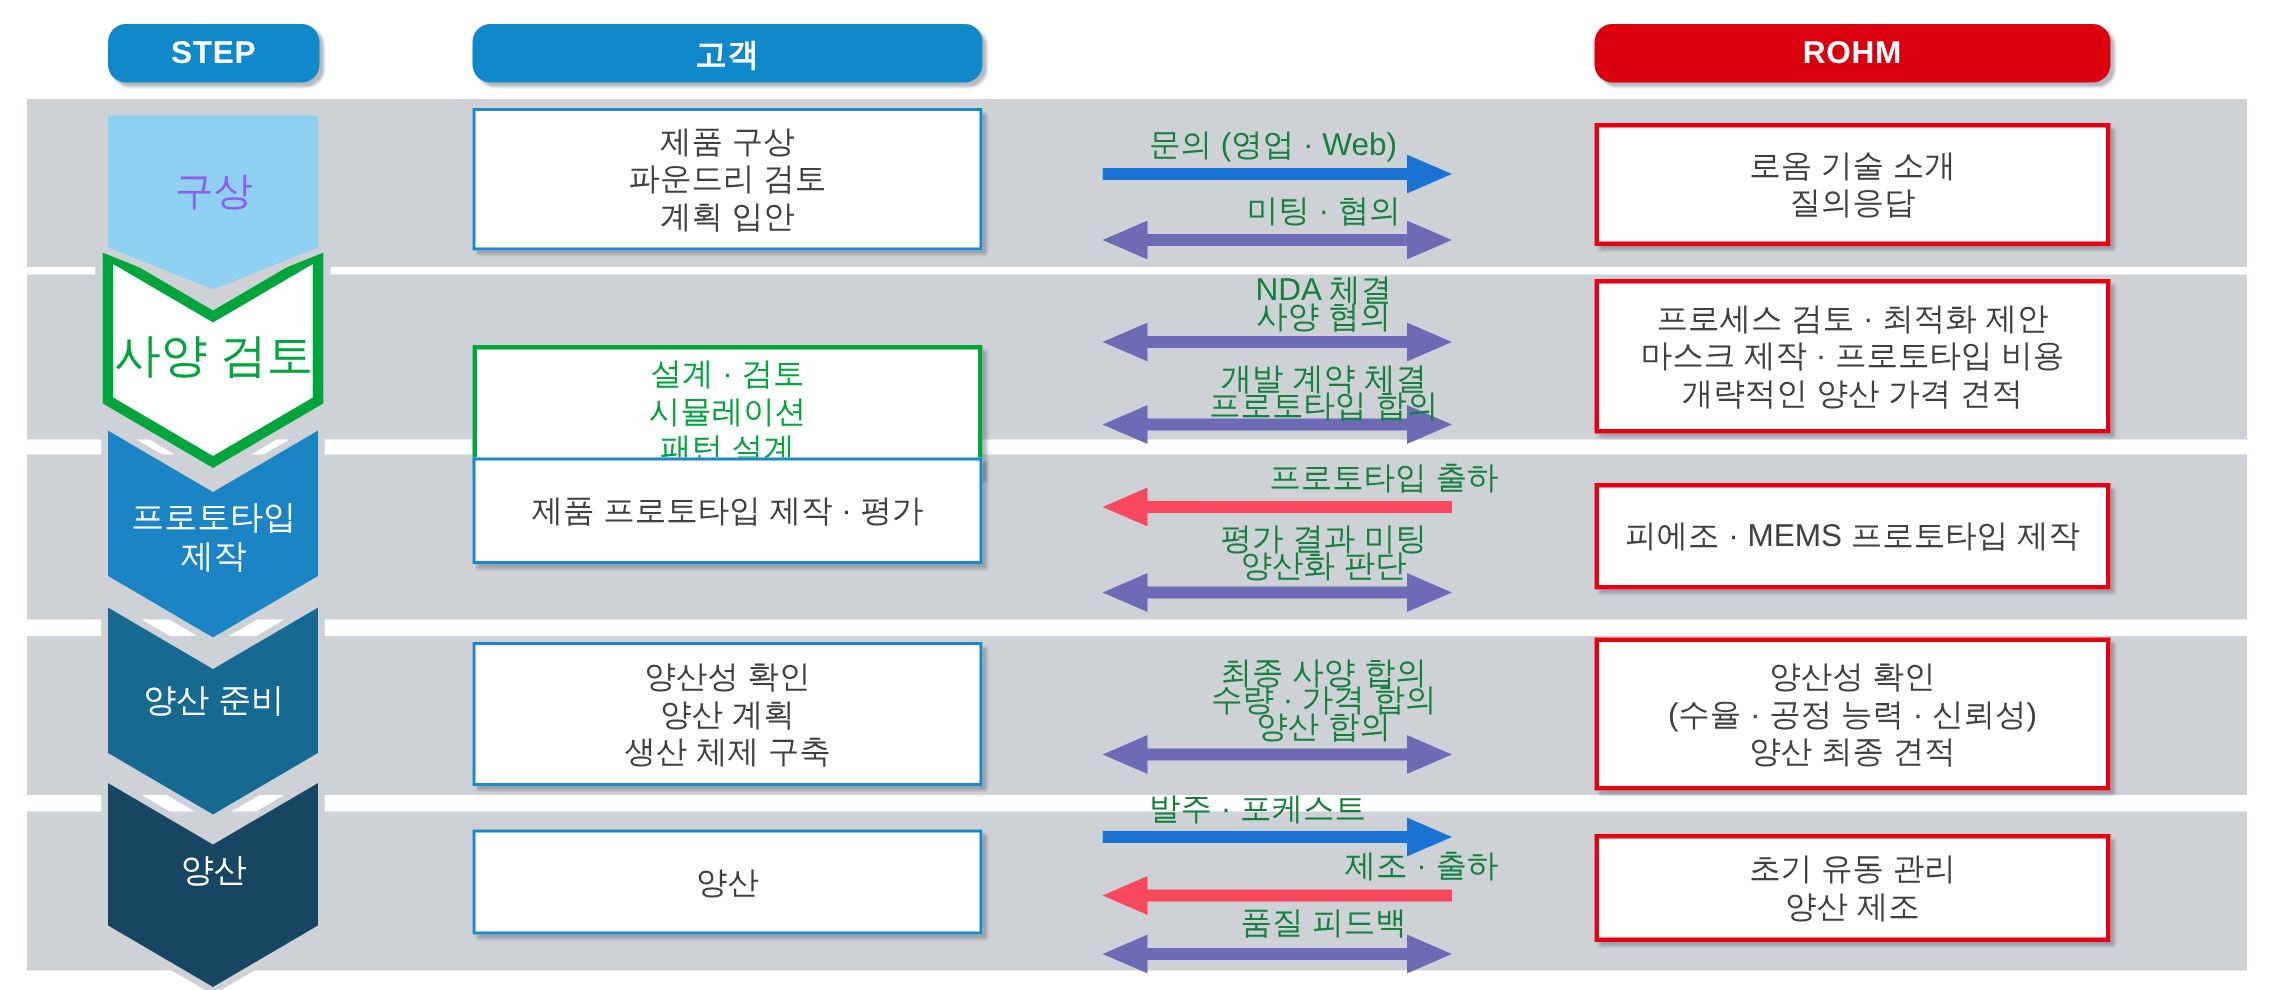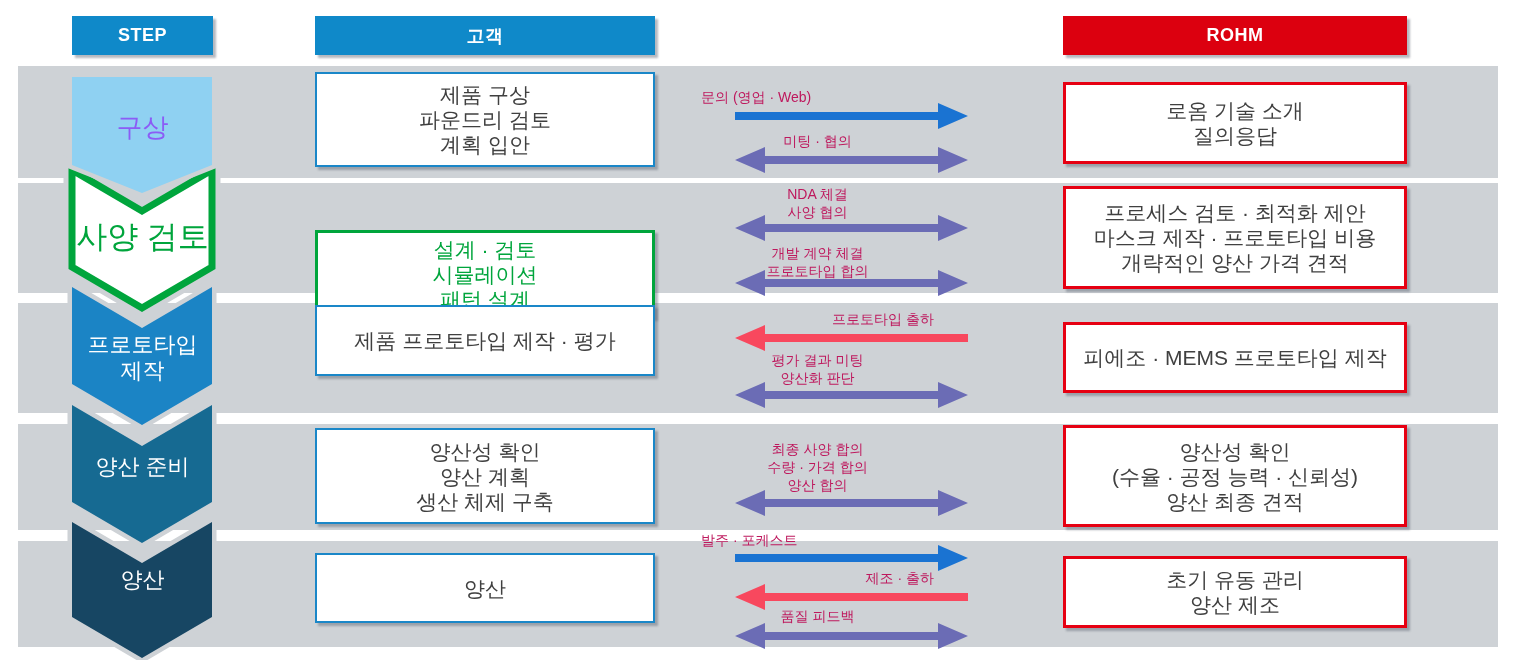--- a/index.html
+++ b/index.html
@@ -10,22 +10,23 @@
   }
   .band{position:absolute;left:18px;width:1480px;background:#ced2d6;}
   #band1{top:66px;height:112px}
   #band2{top:183px;height:110px}
   #band3{top:303px;height:110px}
   #band4{top:424px;height:106px}
   #band5{top:541px;height:106px}
 
   .hdr{
     position:absolute;top:16px;height:39px;display:flex;align-items:center;justify-content:center;
-    color:#fff;font-weight:bold;font-size:18px;letter-spacing:.5px;
+    color:#fff;font-weight:bold;font-size:21px;letter-spacing:.5px;
     box-shadow:3px 3px 2px rgba(90,100,115,.45);
+    border-radius:12px;
   }
   #hdr-step{left:72px;width:141px;background:#0f89c9;}
   #hdr-cust{left:315px;width:340px;background:#0f89c9;}
   #hdr-rohm{left:1063px;width:344px;background:#dc000f;}
 
   #chevrons{position:absolute;left:60px;top:60px;width:164px;height:600px;}
   .chev{paint-order:stroke;stroke:#ced2d6;stroke-width:9;stroke-linejoin:miter;}
   .chev-outer{paint-order:stroke;stroke:#ced2d6;stroke-width:17;fill:#ffffff;stroke-linejoin:miter;}
   .chev-green{fill:none;stroke:#00a53c;stroke-width:7;stroke-linejoin:miter;}
 
@@ -55,22 +56,22 @@
   #rb4{top:425px;height:102px}
   #rb5{top:556px;height:72px}
 
   .arrow{position:absolute;left:735px;width:233px;height:26px;}
   .fill-blue{fill:#1a73d2;}
   .fill-purple{fill:#6b6cb5;}
   .fill-red{fill:#f8485e;}
   #a1{top:103px}#a2{top:147px}#a3{top:215px}#a4{top:270px}#a5{top:325px}
   #a6{top:382px}#a7{top:490px}#a8{top:545px}#a9{top:584px}#a10{top:623px}
 
-  .alabel{position:absolute;left:701px;width:233px;text-align:center;
-          font-size:14px;line-height:18px;color:#be185d;}
+  .alabel{position:absolute;left:766px;width:233px;text-align:center;
+          font-size:21px;line-height:18px;color:#15803d;}
   #al1{top:88px;text-align:left;}
   #al2{top:132px}
   #al3{top:185px}
   #al4{top:244px}
   #al5{top:310px;text-align:right;}
   #al6{top:351px}
   #al7{top:440px}
   #al8{top:531px;text-align:left;}
   #al9{top:569px;text-align:right;}
   #al10{top:607px}

